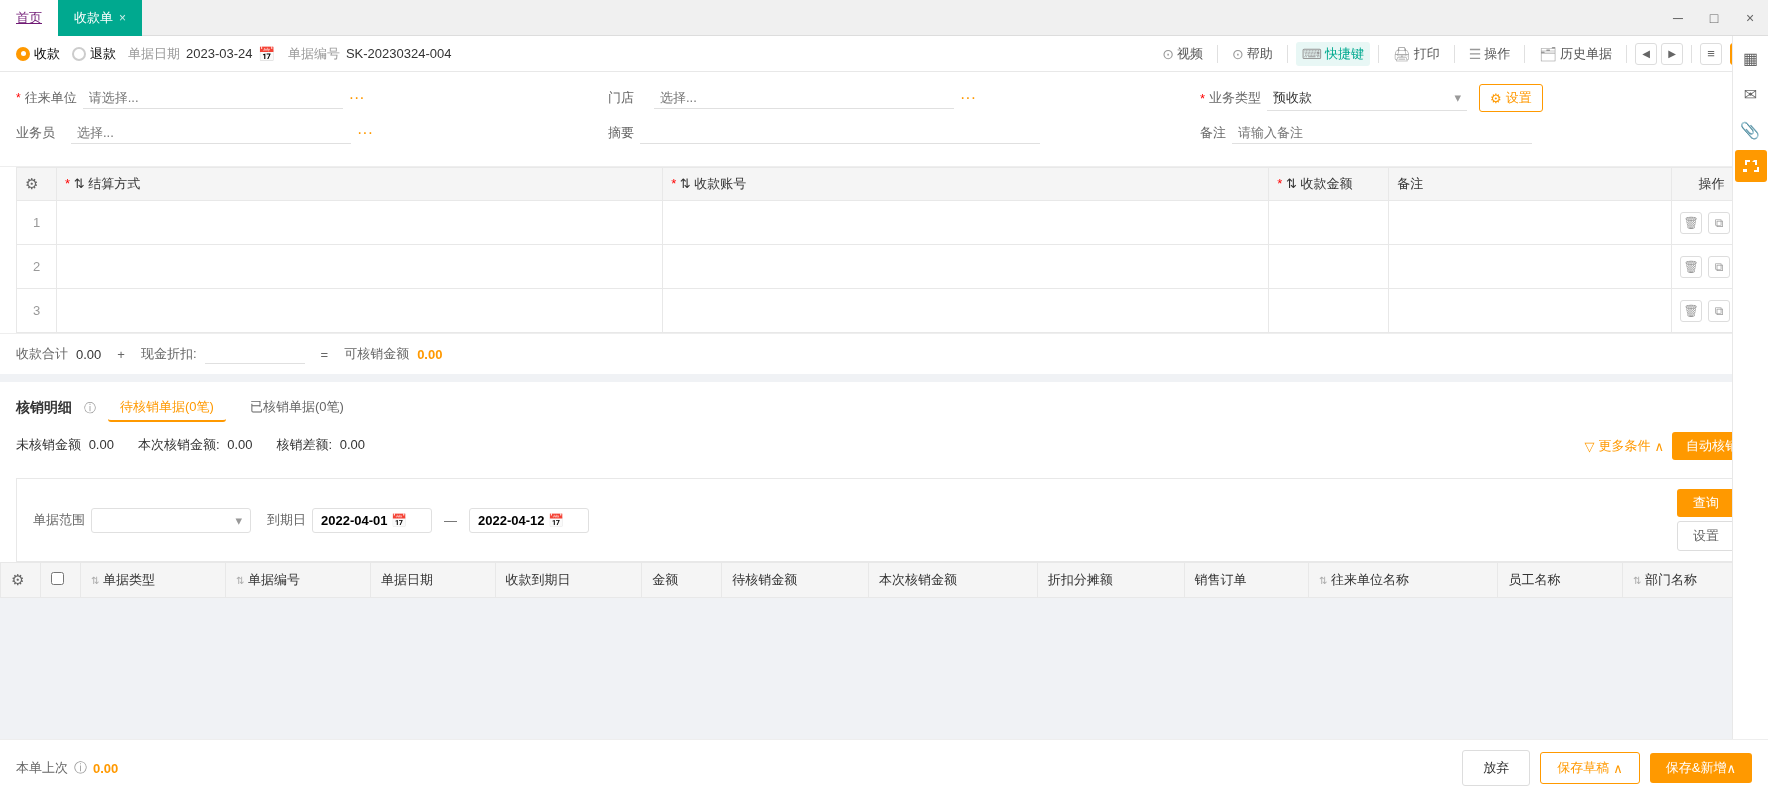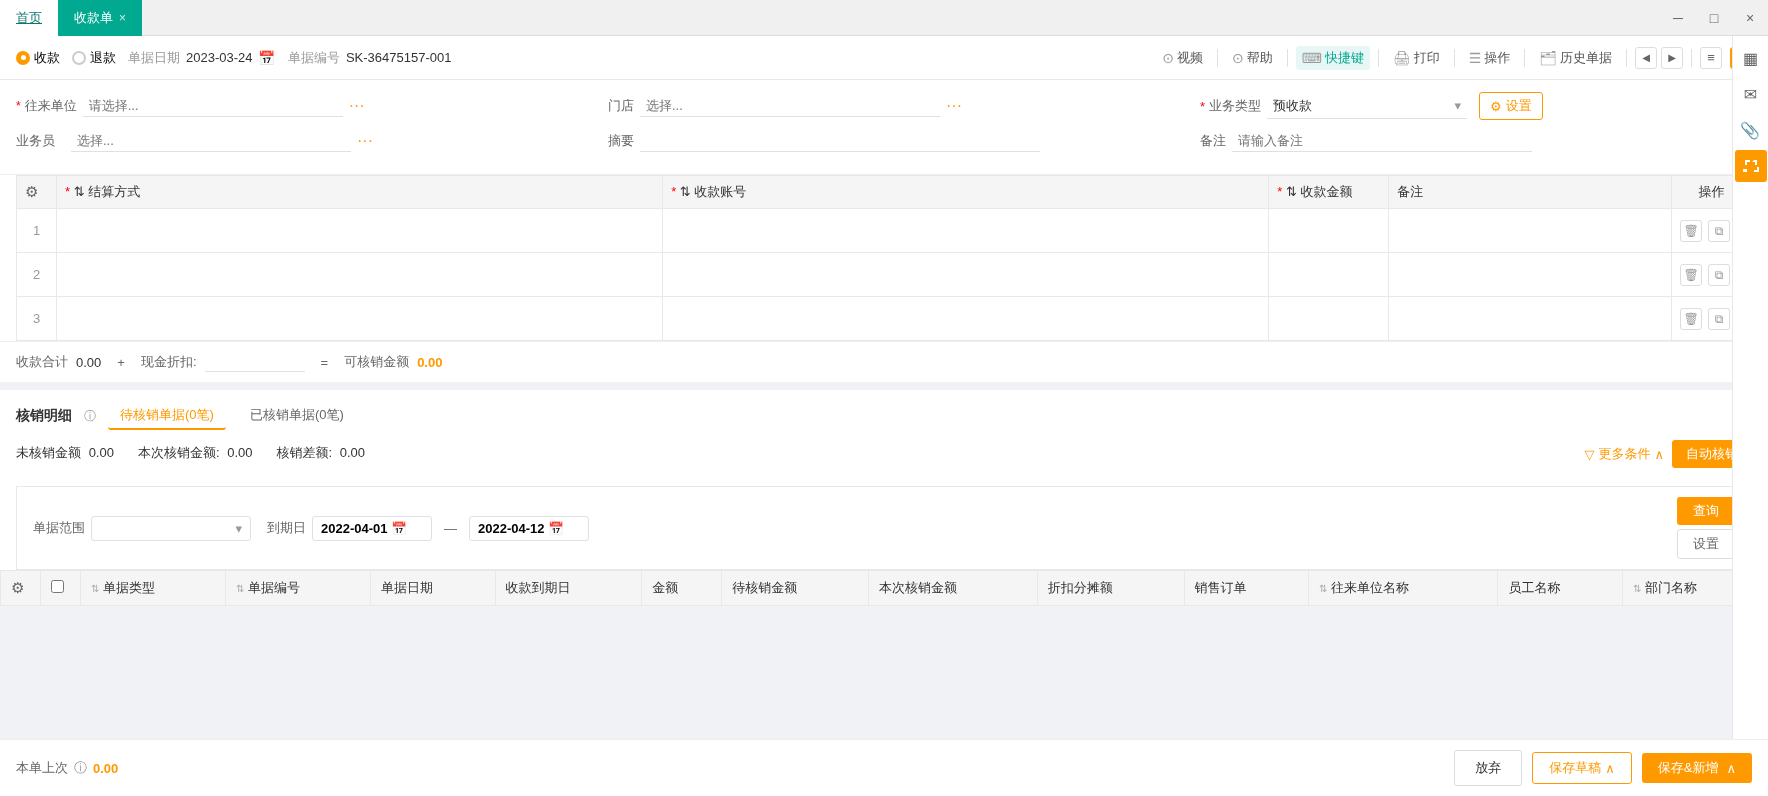--- a/index.html
+++ b/index.html
@@ -13,25 +13,25 @@
     .tab-item {
       padding: 0 16px; height: 36px; line-height: 36px; cursor: pointer;
       background: #f0f0f0; color: #333; display: flex; align-items: center; gap: 6px;
     }
     .tab-item.active {
       background: #00a98f; color: #fff;
     }
     .tab-close {
       font-size: 12px; cursor: pointer; color: rgba(255,255,255,0.8);
     }
-    .tab-home { background: #fff; color: #0f766e; text-decoration: underline; }
+    .tab-home { background: #fff; color: #701a75; text-decoration: underline; }
 
     
     .toolbar {
-      display: flex; align-items: center; background: #fff; height: 44px;
+      display: flex; align-items: center; background: #fff; height: 36px;
       padding: 0 16px; border-bottom: 1px solid #e8e8e8; gap: 12px;
     }
     .radio-group { display: flex; align-items: center; gap: 12px; }
     .radio-item { display: flex; align-items: center; gap: 4px; cursor: pointer; }
     .radio-dot {
       width: 14px; height: 14px; border-radius: 50%; border: 2px solid #ccc;
       display: flex; align-items: center; justify-content: center;
     }
     .radio-dot.checked { border-color: #f90; background: #f90; }
     .radio-dot.checked::after { content:''; width:5px; height:5px; border-radius:50%; background:#fff; }
@@ -177,21 +177,21 @@
     .btn-abandon {
       background: #fff; border: 1px solid #ddd; color: #333; padding: 8px 20px;
       border-radius: 3px; cursor: pointer; text-align: center;
     }
     .btn-save-draft {
       background: #fff; border: 1px solid #f90; color: #f90; padding: 6px 16px;
       border-radius: 3px; cursor: pointer; display: flex; align-items: center; gap: 4px;
     }
     .btn-save-new {
       background: #f90; border: none; color: #fff; padding: 6px 16px;
-      border-radius: 3px; cursor: pointer; display: flex; align-items: center; gap: 8px;
+      border-radius: 3px; cursor: pointer; display: flex; align-items: center; gap: 0;
     }
 
     
     .right-sidebar {
       position: fixed; right: 0; top: 36px; width: 36px;
       display: flex; flex-direction: column; align-items: center;
       background: #fff; border-left: 1px solid #e8e8e8; padding: 6px 0; gap: 4px;
       height: calc(100% - 36px); z-index: 50;
     }
     .sidebar-icon {
@@ -238,21 +238,21 @@
       <span>退款</span>
     </div>
   </div>
   <div style="display:flex;align-items:center;gap:6px;">
     <span class="field-label">单据日期</span>
     <span class="field-value">2023-03-24</span>
     <span class="date-icon">📅</span>
   </div>
   <div style="display:flex;align-items:center;gap:6px;">
     <span class="field-label">单据编号</span>
-    <span class="field-value">SK-36475157-001</span>
+    <span class="field-value">SK-20230324-004</span>
   </div>
   <div class="toolbar-right">
     <div class="toolbar-btn">
       <span class="icon">⊙</span>
       <span>视频</span>
     </div>
     <div class="toolbar-divider"></div>
     <div class="toolbar-btn">
       <span class="icon">⊙</span>
       <span>帮助</span>
@@ -293,21 +293,21 @@
 
     <div class="form-field" style="flex:2;">
       <span class="form-field-label" style="color:#f00;">* </span>
       <span style="color:#666;margin-right:6px;">往来单位</span>
       <input class="field-input" type="text" style="max-width: 260px;" placeholder="请选择...">
       <span class="more-btn">···</span>
     </div>
     <div class="field-separator"></div>
 
     <div class="form-field" style="flex:2;">
-      <span style="color:#666;margin-right:6px;">门店</span>
+      <span style="color:#666;margin-right:20px;">门店</span>
       <input class="field-input" type="text" style="max-width: 300px;" placeholder="选择...">
       <span class="more-btn">···</span>
     </div>
     <div class="field-separator"></div>
 
     <div class="form-field" style="flex:2; align-items:center;">
       <span style="color:#f00;margin-right:4px;">*</span>
       <span style="color:#666;margin-right:6px;">业务类型</span>
       <div class="business-type-select" style="flex:1; max-width:200px;text-align:center;">
         <span>预收款</span>

